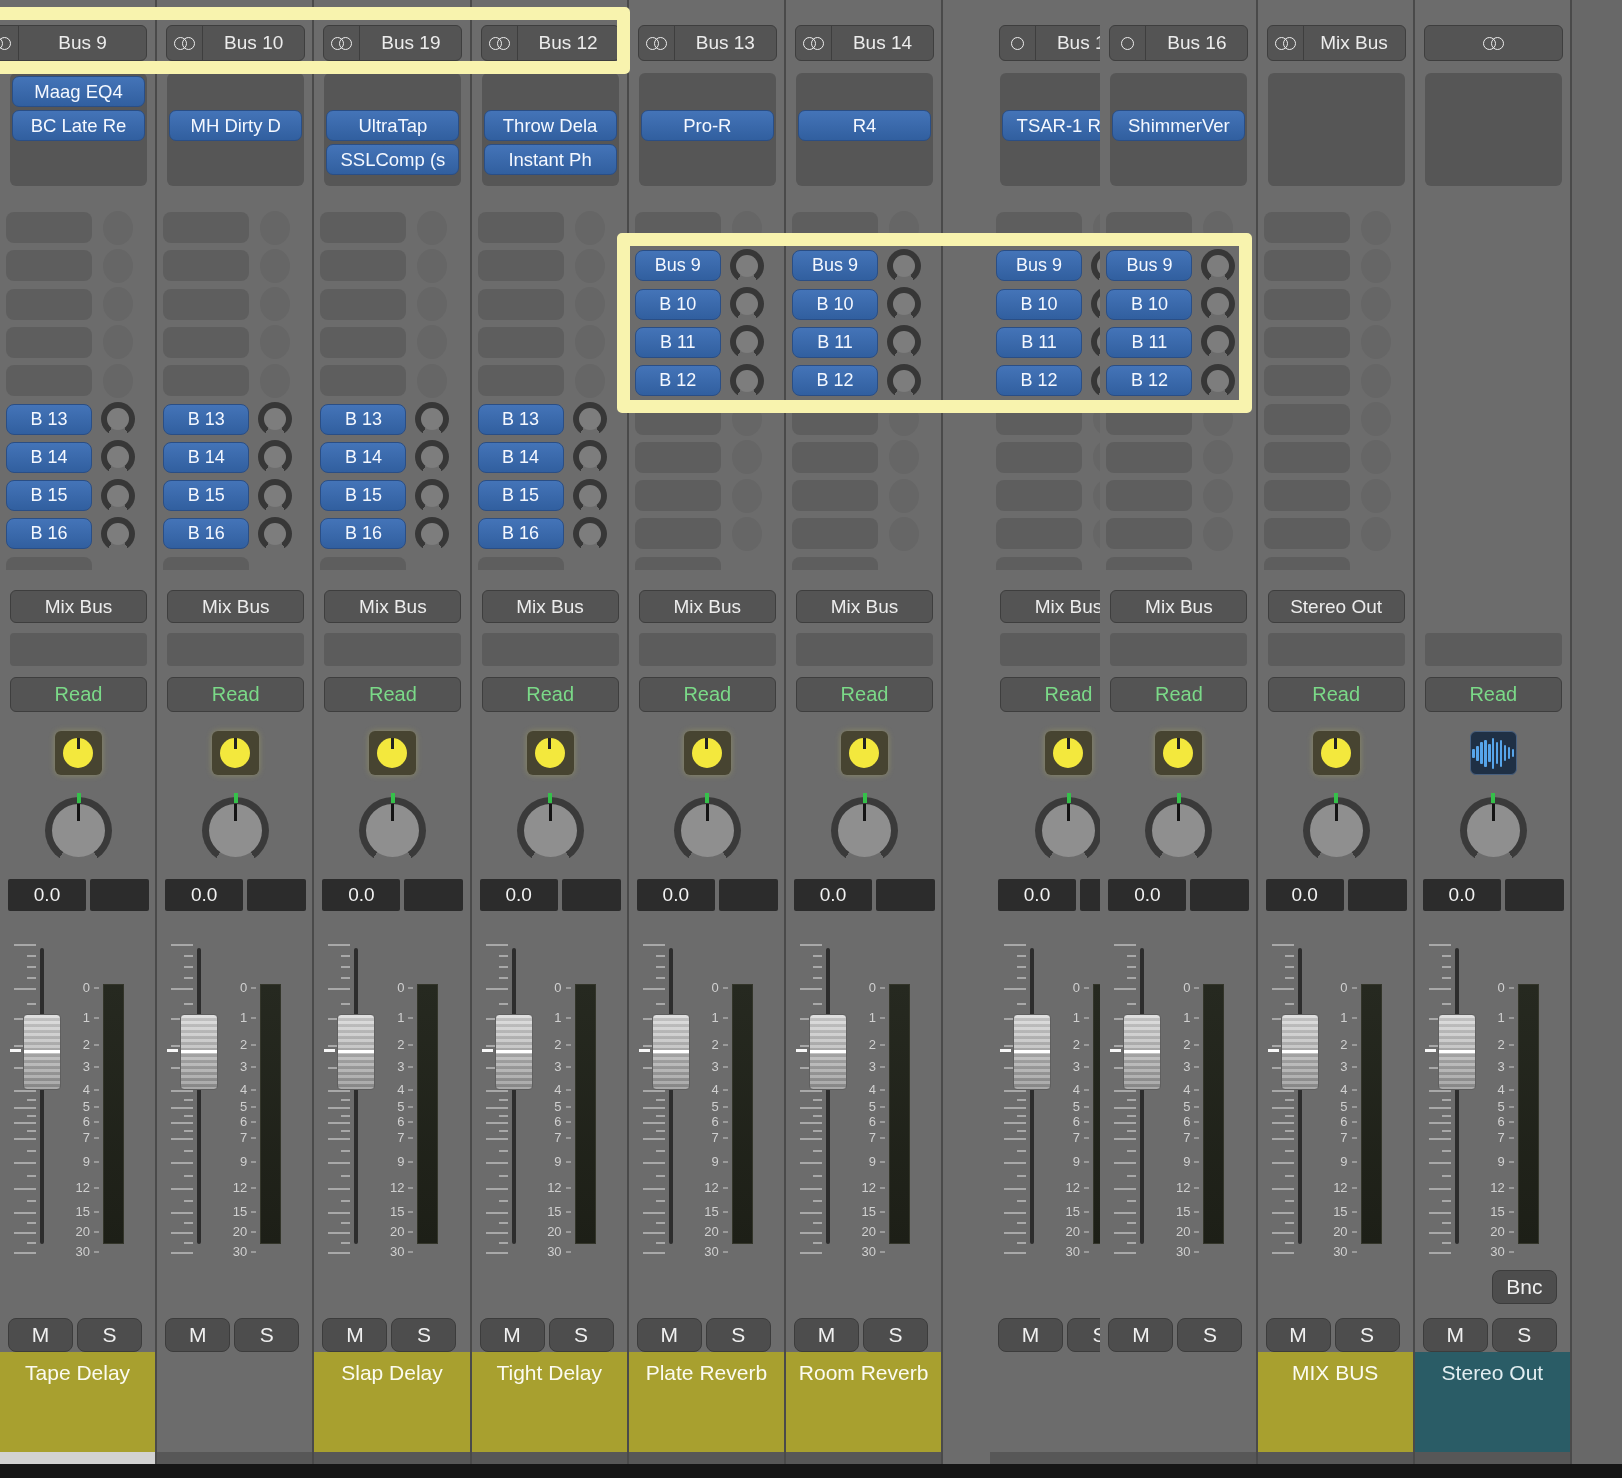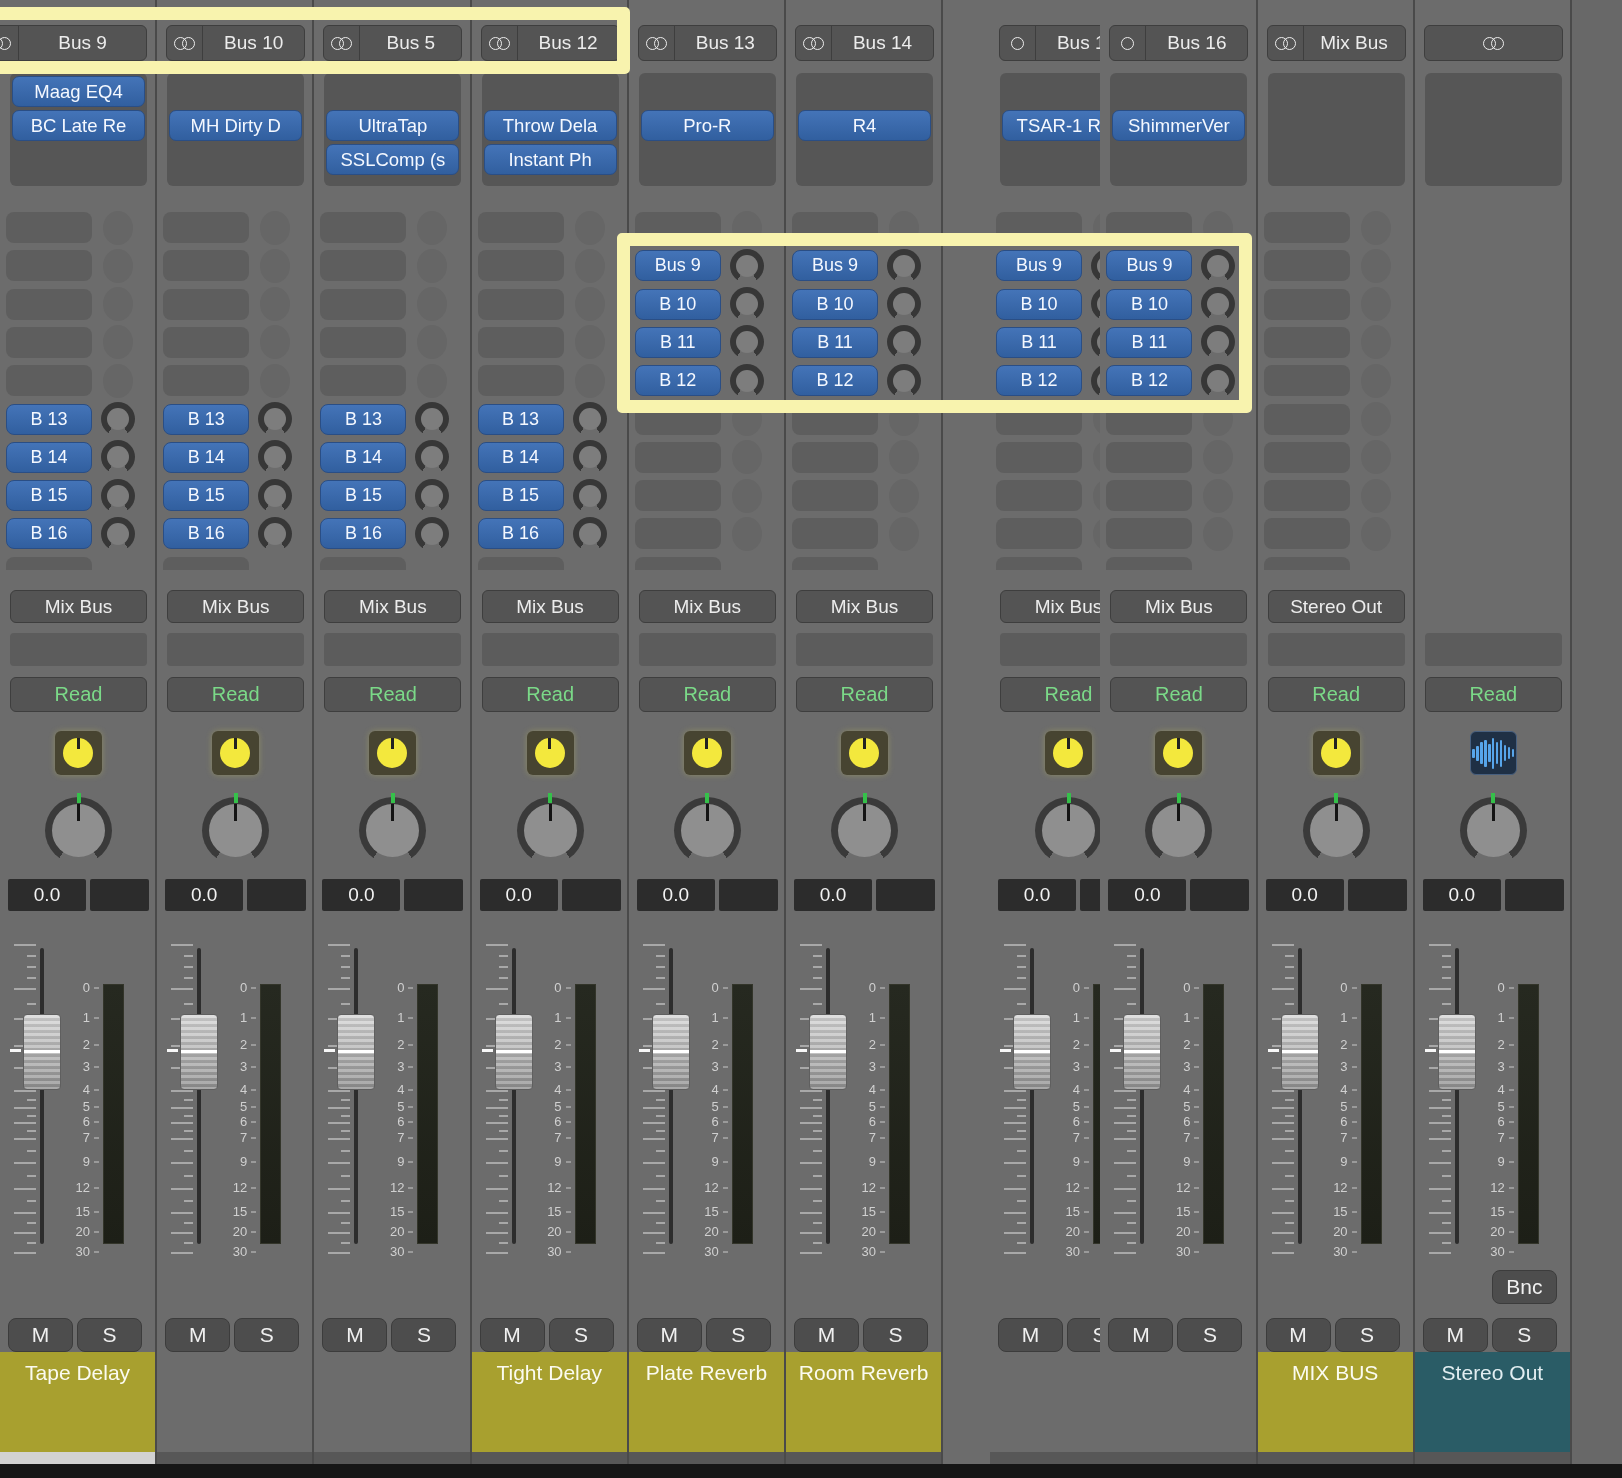--- a/index.html
+++ b/index.html
@@ -323,21 +323,21 @@
       <div class="scrollzone"></div>
     </div>
     <div class="strip" style="left:314.4px">
       <div class="bus-header">
             <div class="bus-icon-cell">
           <span class="fmt">
             <i class="c"></i>
             <i class="c o"></i>
           </span>
         </div>
-            <div class="bus-label">Bus 5</div>
+            <div class="bus-label">Bus 19</div>
           </div>
       <div class="fx-box"></div>
       <div class="plugin" style="top:110px">UltraTap</div>
       <div class="plugin" style="top:144px">SSLComp (s</div>
       <div class="send-slot" style="top:212.0px"></div>
               <span class="kflat" style="left:103px;top:210.5px"></span>
       <div class="send-slot" style="top:250.3px"></div>
               <span class="kflat" style="left:103px;top:248.8px"></span>
       <div class="send-slot" style="top:288.6px"></div>
               <span class="kflat" style="left:103px;top:287.1px"></span>
@@ -433,20 +433,21 @@
       <span class="tick" style="left:27px;width:9px;top:955px"></span>
       <span class="tick" style="left:27px;width:9px;top:966px"></span>
       <span class="tick" style="left:27px;width:9px;top:977px"></span>
       <span class="tick" style="left:14px;width:22px;top:944px"></span>
       <div class="track"></div>
         <span class="sidetick"></span>
         <div class="cap"></div>
         <div class="meter"></div>
       <div class="msbtn" style="left:8px;top:1318px;width:65px">M</div>
         <div class="msbtn" style="left:77px;top:1318px;width:65px">S</div>
+      <div class="namecell olive">Slap Delay</div>
       <div class="scrollzone"></div>
     </div>
     <div class="strip" style="left:471.6px">
       <div class="bus-header">
             <div class="bus-icon-cell">
           <span class="fmt">
             <i class="c"></i>
             <i class="c o"></i>
           </span>
         </div>

